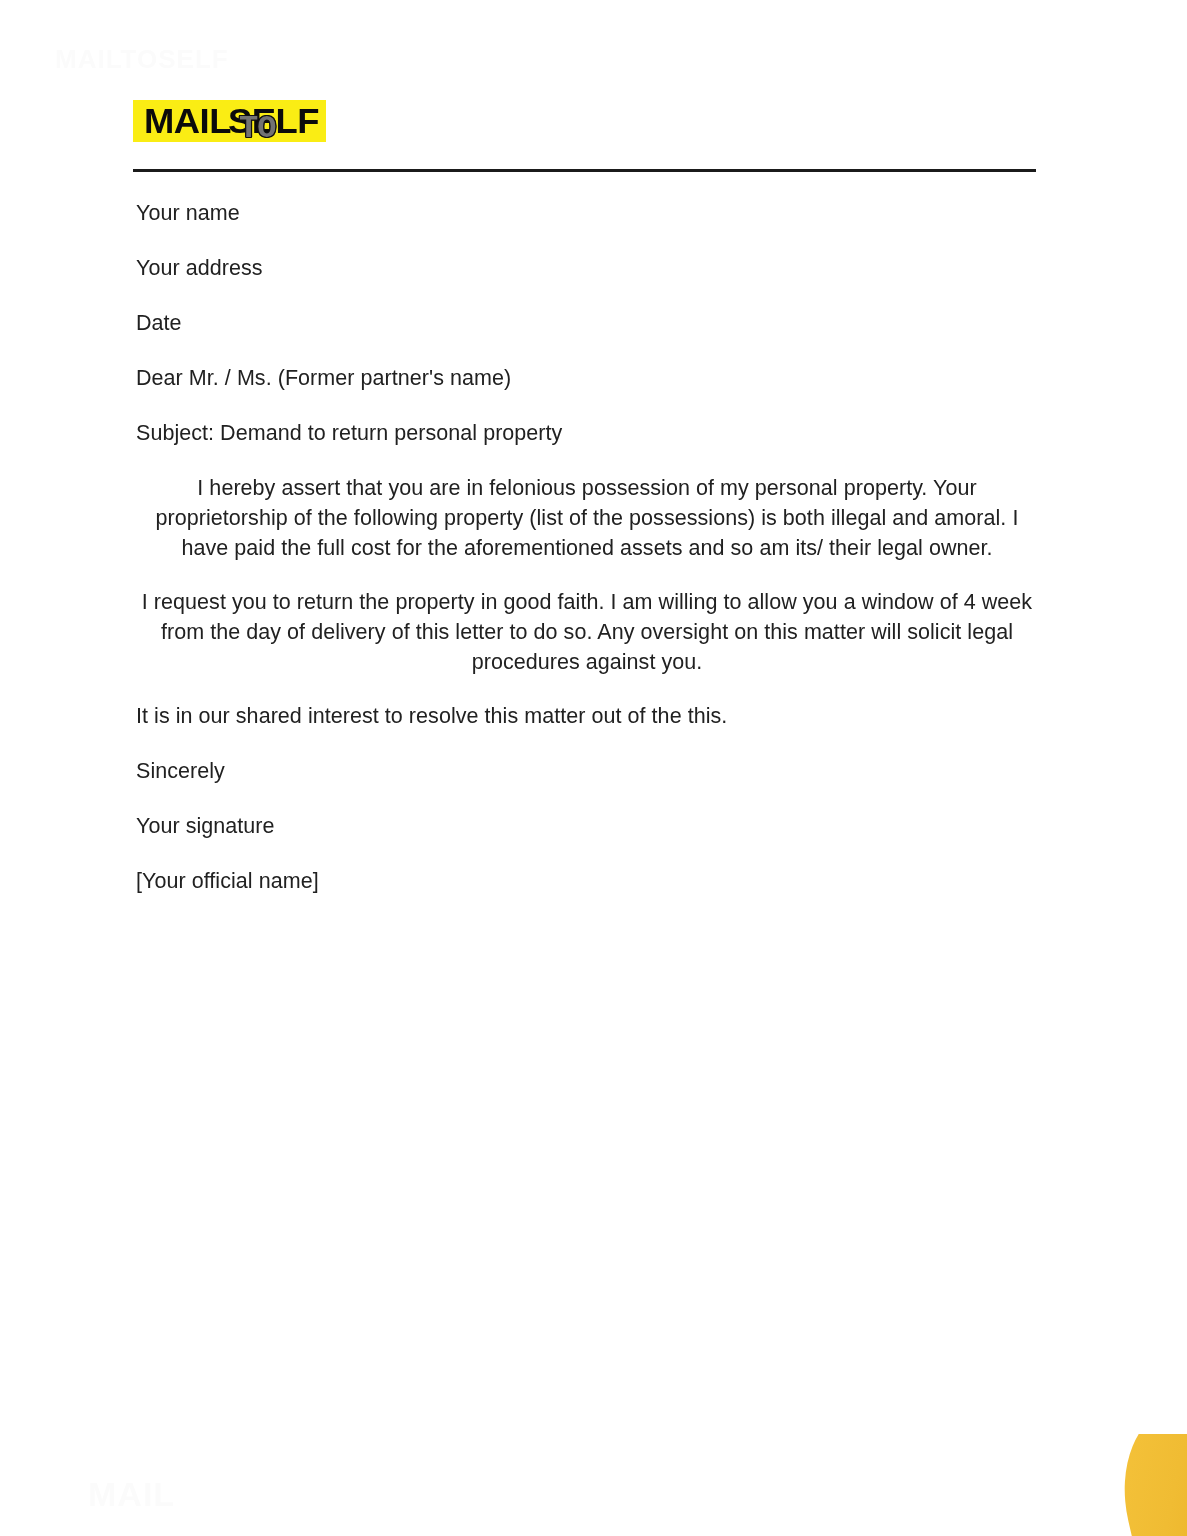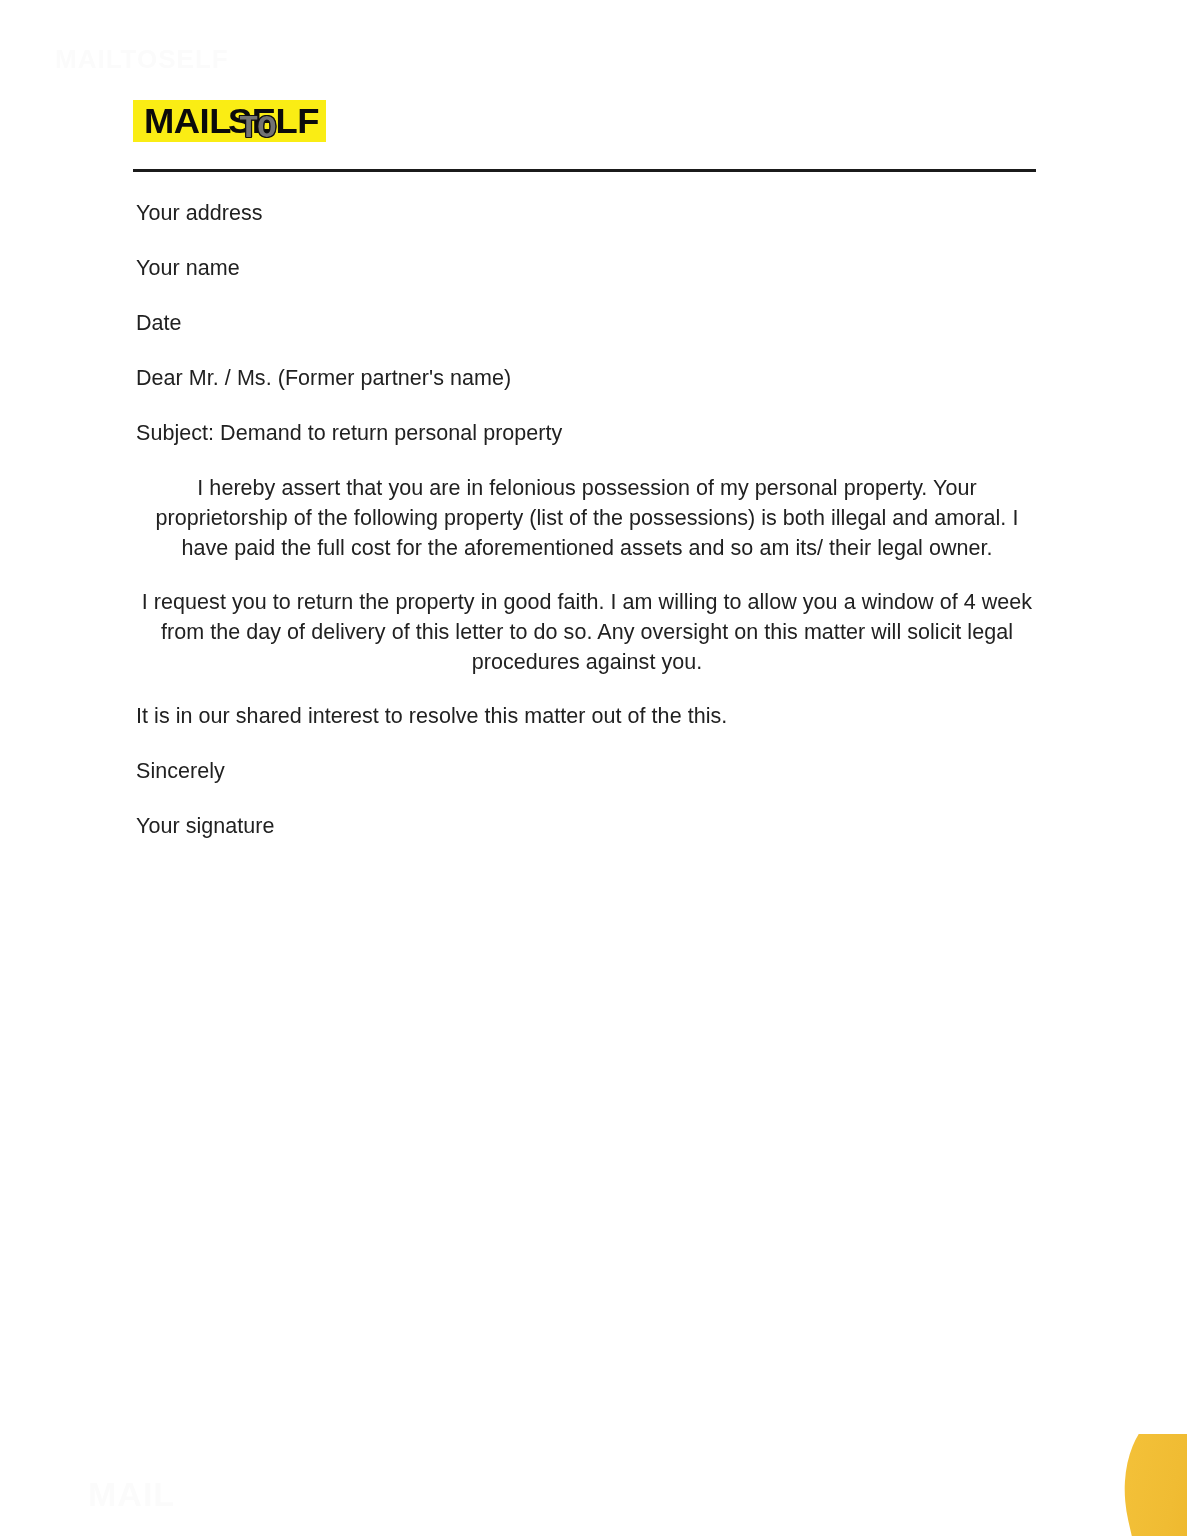--- a/index.html
+++ b/index.html
@@ -145,25 +145,26 @@
 
   <div class="header">
     <div class="logo">
       <span class="logo-word">MAIL</span><span class="logo-word">SELF</span>
       <span class="logo-to">TO</span>
     </div>
     <div class="rule"></div>
   </div>
 
   <div class="letter">
+    <p>Your name</p>
     <p>Your address</p>
-    <p>Your name</p>
     <p>Date</p>
     <p>Dear Mr. / Ms. (Former partner's name)</p>
     <p>Subject: Demand to return personal property</p>
     <p class="blockpara">I hereby assert that you are in felonious possession of my personal property. Your proprietorship of the following property (list of the possessions) is both illegal and amoral. I have paid the full cost for the aforementioned assets and so am its/ their legal owner.</p>
     <p class="blockpara">I request you to return the property in good faith. I am willing to allow you a window of 4 week from the day of delivery of this letter to do so. Any oversight on this matter will solicit legal procedures against you.</p>
     <p>It is in our shared interest to resolve this matter out of the this.</p>
     <p>Sincerely</p>
     <p>Your signature</p>
+    <p>[Your official name]</p>
   </div>
 
 </div>
 
 </body></html>

